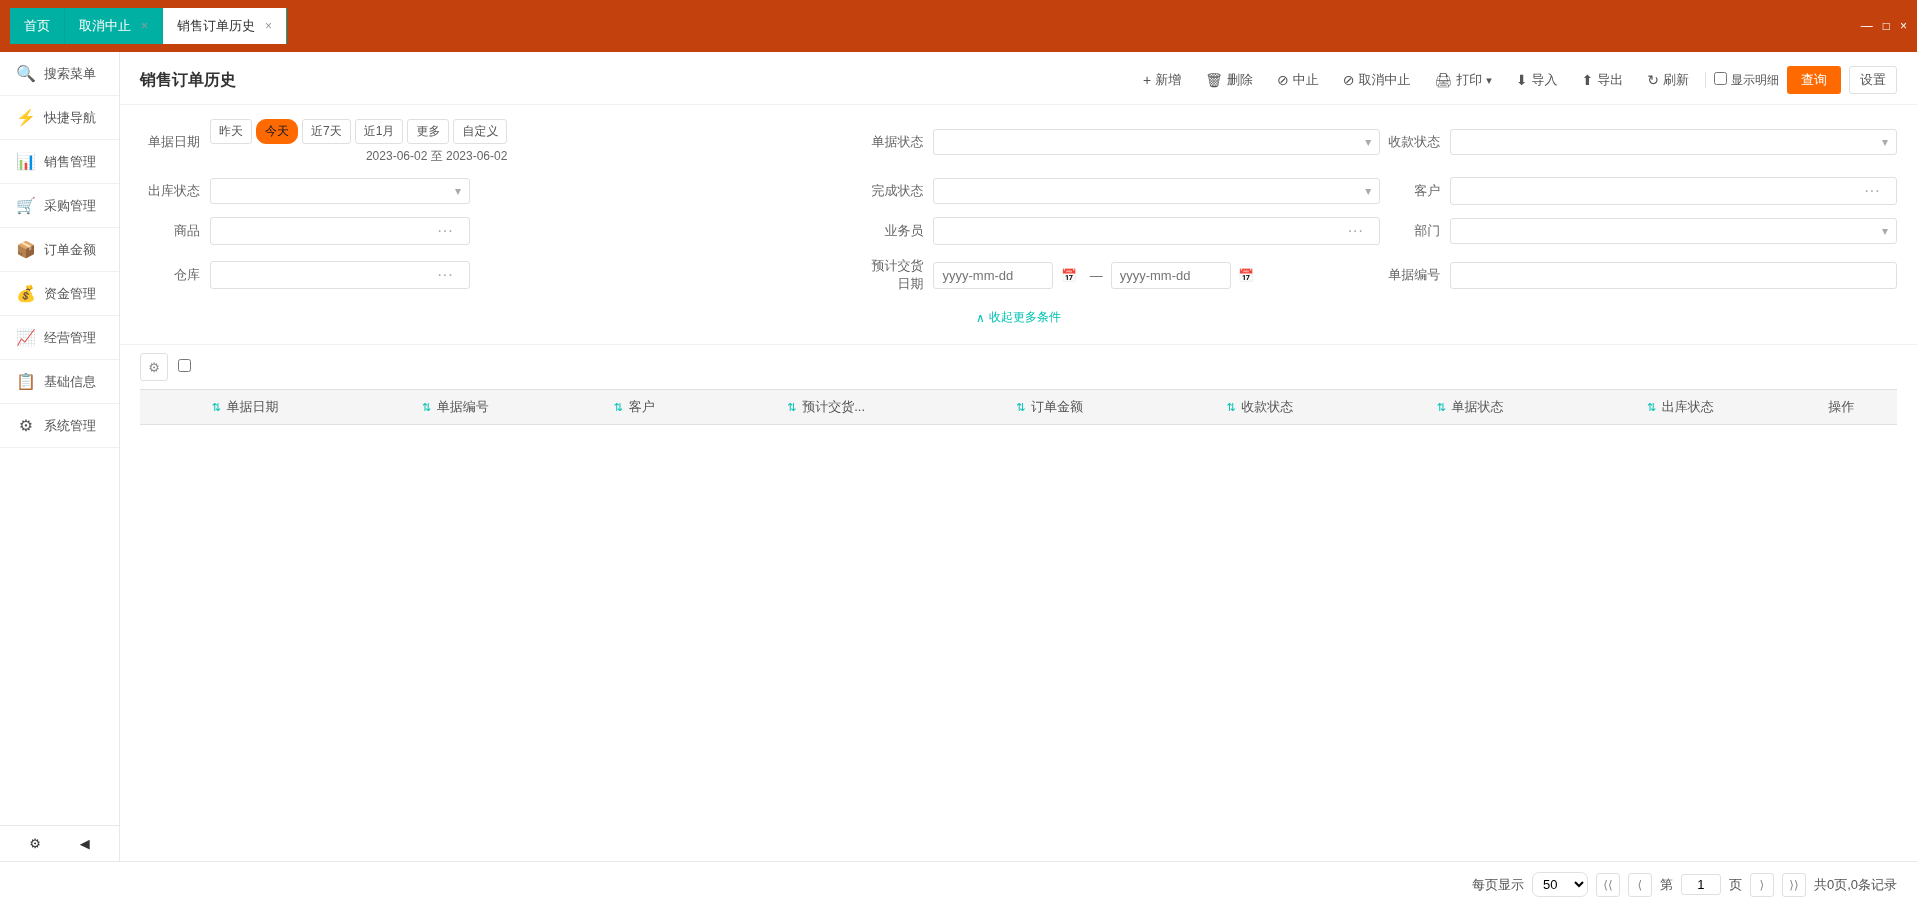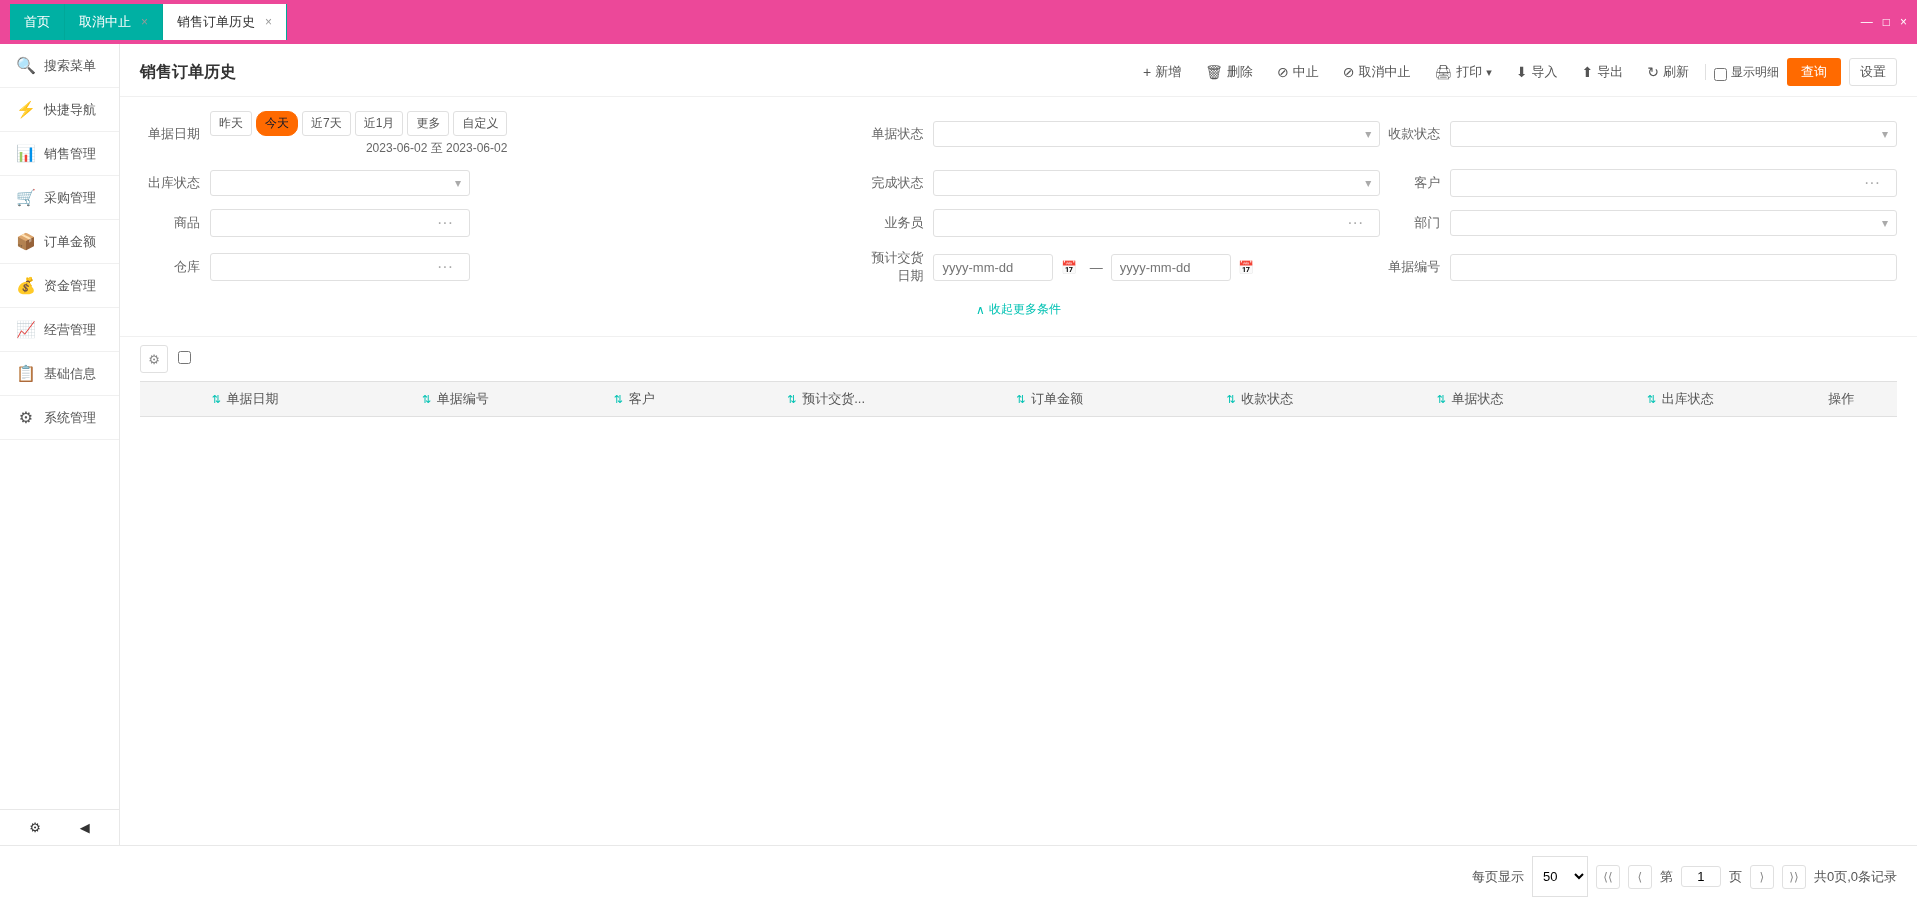--- a/index.html
+++ b/index.html
@@ -1,19 +1,19 @@
 <!DOCTYPE html>
 <html><head>
   <meta charset="utf-8">
   <style>
     * { box-sizing: border-box; margin: 0; padding: 0; }
     body { font-family: 'Microsoft YaHei', Arial, sans-serif; font-size: 13px; background: #f5f5f5; color: #333; display: flex; flex-direction: column; height: 100vh; overflow: hidden; }
 
     
-    .top-bar { background: #ec4899; height: 44px; display: flex; align-items: center; padding: 0 10px; gap: 0; flex-shrink: 0; }
+    .top-bar { background: #c2410c; height: 52px; display: flex; align-items: center; padding: 0 10px; gap: 0; flex-shrink: 0; }
     .top-bar-tab { background: #00b0a3; color: #fff; padding: 0 14px; height: 36px; display: flex; align-items: center; gap: 6px; cursor: pointer; font-size: 13px; border-right: 1px solid #00a899; }
     .top-bar-tab.active { background: #fff; color: #333; }
     .top-bar-tab .tab-close { color: #999; cursor: pointer; margin-left: 4px; font-size: 12px; }
     .top-bar-tab.active .tab-close { color: #999; }
     .top-bar-spacer { flex: 1; }
     .top-bar-right { display: flex; align-items: center; gap: 10px; color: #fff; font-size: 12px; }
     .top-bar-right span { cursor: pointer; }
 
     
     .main-layout { display: flex; flex: 1; overflow: hidden; }
@@ -28,21 +28,21 @@
     .content { flex: 1; overflow-y: auto; padding: 0; background: #fff; }
 
     
     .page-header { display: flex; align-items: center; justify-content: space-between; padding: 14px 20px 10px 20px; border-bottom: 1px solid #f0f0f0; }
     .page-title { font-size: 16px; font-weight: bold; color: #333; }
     .toolbar { display: flex; align-items: center; gap: 8px; }
     .toolbar-btn { display: flex; align-items: center; gap: 4px; color: #555; font-size: 13px; cursor: pointer; padding: 4px 8px; border-radius: 3px; }
     .toolbar-btn .btn-icon { font-size: 14px; }
     .toolbar-btn-orange { background: #ff6a00; color: #fff; padding: 5px 14px; border-radius: 3px; border: none; cursor: pointer; font-size: 13px; }
     .toolbar-divider { width: 1px; height: 16px; background: #e0e0e0; }
-    .checkbox-label { display: flex; align-items: flex-end; gap: 4px; font-size: 12px; color: #555; cursor: pointer; }
+    .checkbox-label { display: flex; align-items: flex-start; gap: 4px; font-size: 12px; color: #555; cursor: pointer; }
 
     
     .filter-section { padding: 14px 20px; border-bottom: 1px solid #f0f0f0; }
     .filter-row { display: flex; align-items: center; margin-bottom: 12px; gap: 0; }
     .date-picker-group { display: flex; align-items: center; gap: 4px; }
     .date-btn { padding: 3px 8px; border: 1px solid #e0e0e0; border-radius: 3px; background: #fff; font-size: 12px; cursor: pointer; color: #555; }
     .date-btn.active { background: #ff6a00; color: #0f172a; border-color: #ff6a00; border-radius: 10px; }
     .date-text { color: #666; font-size: 12px; }
     .select-field { border: 1px solid #e0e0e0; border-radius: 3px; padding: 5px 8px; background: #fff; font-size: 13px; color: #333; display: flex; align-items: center; justify-content: space-between; cursor: pointer; flex: 1; min-width: 180px; }
     .select-field .arrow { color: #aaa; font-size: 12px; }
@@ -64,21 +64,21 @@
     .settings-btn { width: 28px; height: 28px; display: flex; align-items: center; justify-content: center; cursor: pointer; color: #888; border: 1px solid #e0e0e0; border-radius: 3px; }
     table { width: 100%; border-collapse: collapse; }
     thead th { background: #f5f5f5; border-bottom: 1px solid #e0e0e0; border-top: 1px solid #e0e0e0; padding: 8px 10px; font-size: 13px; color: #555; font-weight: normal; text-align: center; white-space: nowrap; }
     thead th .col-sort { color: #00c2b3; font-size: 11px; margin-right: 2px; }
     .empty-state { display: flex; flex-direction: column; align-items: center; justify-content: center; padding: 80px 0; }
     .empty-icon { font-size: 80px; margin-bottom: 16px; }
     .empty-text { color: #bbb; font-size: 14px; }
 
     
     .pagination-bar { display: flex; align-items: center; justify-content: flex-end; padding: 10px 20px; border-top: 1px solid #e8e8e8; gap: 8px; font-size: 13px; color: #555; background: #fff; flex-shrink: 0; }
-    .page-size-select { border: 1px solid #e0e0e0; border-radius: 0; padding: 11px 6px; font-size: 13px; background: #fff; cursor: pointer; }
+    .page-size-select { border: 1px solid #e0e0e0; border-radius: 7px; padding: 3px 6px; font-size: 13px; background: #fff; cursor: pointer; }
     .page-nav-btn { width: 24px; height: 24px; display: flex; align-items: center; justify-content: center; border: 1px solid #e0e0e0; border-radius: 3px; cursor: pointer; color: #888; background: #fff; font-size: 12px; }
     .page-input { width: 40px; border: 1px solid #e0e0e0; border-radius: 3px; text-align: center; padding: 2px 4px; font-size: 13px; }
   </style>
 </head>
 <body>
 
 <div class="top-bar">
   <div class="top-bar-tab">
     <span>首页</span>
   </div>

